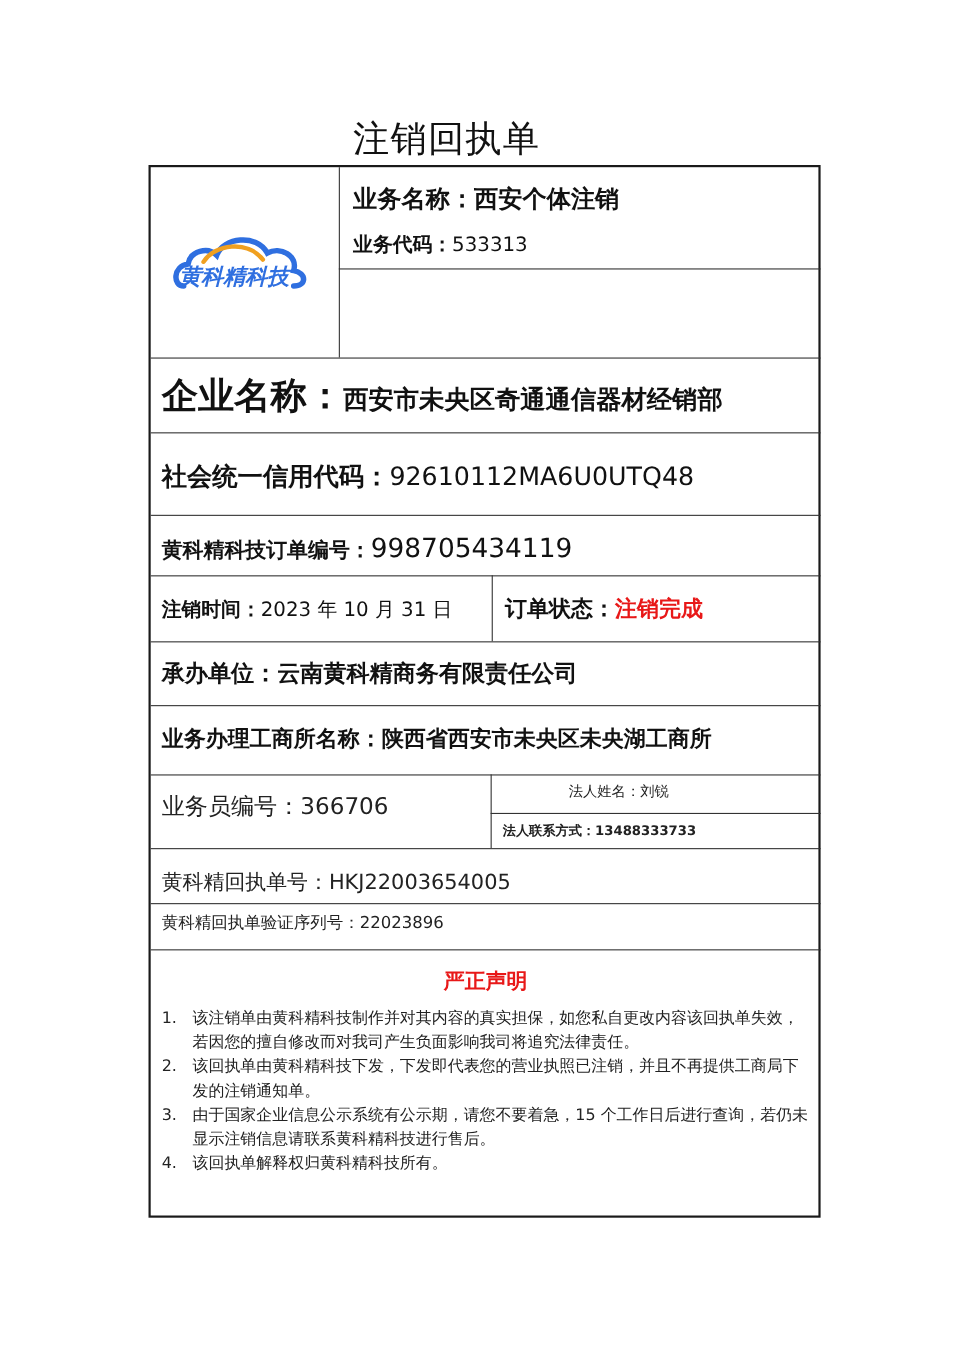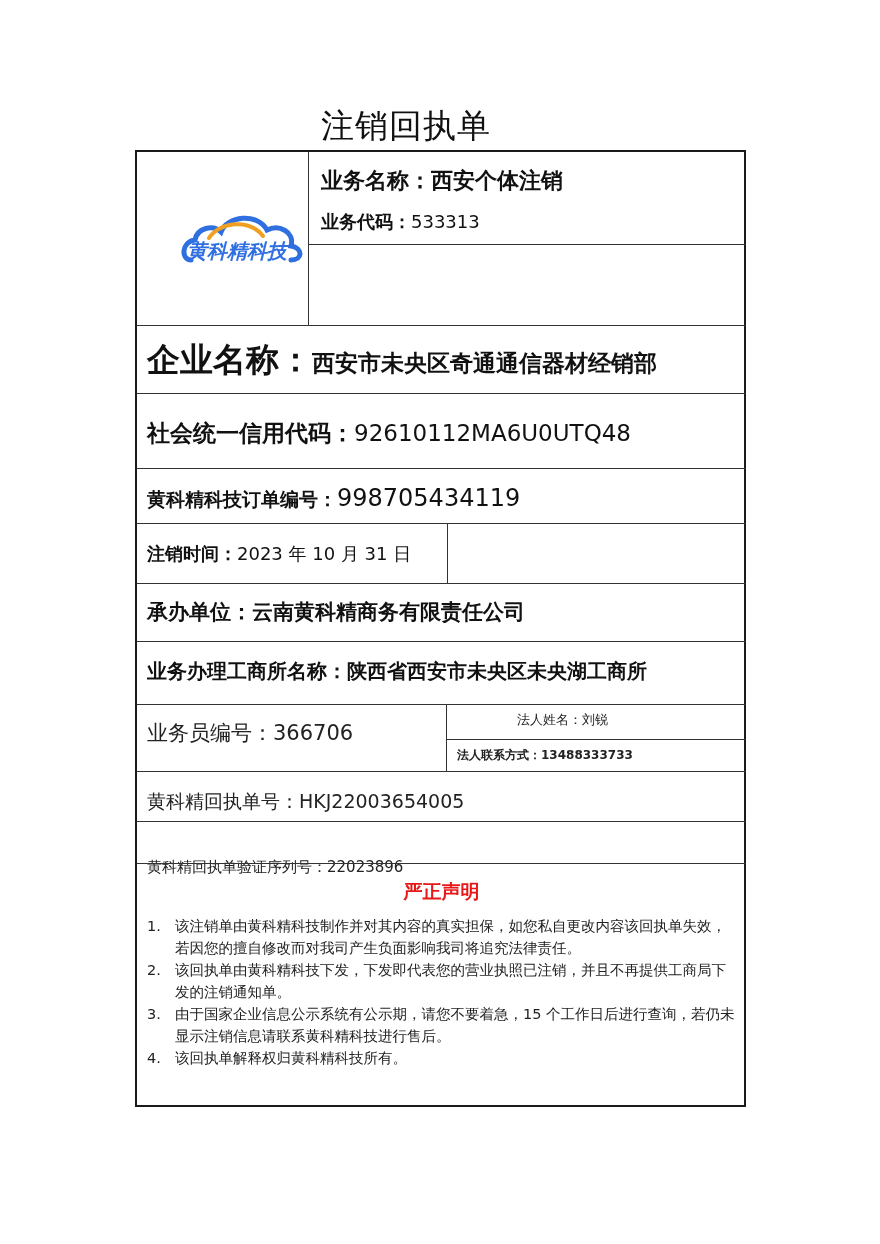--- a/index.html
+++ b/index.html
@@ -20,21 +20,21 @@
     .notice-list li { position: relative; padding-left: 28px; }
     .notice-list .num { position: absolute; left: 0; top: 0; }
   </style>
 </head>
 <body>
 
 <div class="doc-title">注销回执单</div>
 
 <div class="frame">
 
-  <div style="position:absolute;left:0;top:0;width:184px;height:173px;margin-left:24px;">
+  <div style="position:absolute;left:0;top:0;width:184px;height:173px;">
     <svg style="position:absolute;left:18px;top:56px;" width="140" height="60" viewBox="0 0 140 60">
       <path d="M12 52 C2 52 2 34 16 32 C18 20 34 16 42 24 C48 8 78 4 88 22 C100 16 116 24 112 38 C124 40 124 52 112 52" fill="none" stroke="#2f6fe0" stroke-width="5" stroke-linecap="round"></path>
       <path d="M30 30 C40 14 70 10 84 28" fill="none" stroke="#f0a020" stroke-width="4" stroke-linecap="round"></path>
     </svg>
     <div class="logo-text" style="top:86px;left:26px;">黄科精科技</div>
   </div>
 
   <div class="vline" style="left:171px;top:0;height:173px;"></div>
 
   <div class="txt b" style="left:184px;top:14px;font-size:22px;">
@@ -58,20 +58,23 @@
   <div class="hline" style="left:0;top:316px;width:609px;"></div>
   <div class="txt" style="left:10px;top:332px;">
     <span class="b" style="font-size:19px;">黄科精科技订单编号：</span><span style="font-size:24px;">998705434119</span>
   </div>
 
   <div class="hline" style="left:0;top:371px;width:609px;"></div>
   <div class="vline" style="left:310px;top:371px;height:60px;"></div>
   <div class="txt b" style="left:10px;top:390px;font-size:18px;">
     <span>注销时间：</span><span style="font-weight:normal;">2023 年 10 月 31 日</span>
   </div>
+  <div class="txt b" style="left:322px;top:388px;font-size:20px;">
+    <span>订单状态：</span><span class="red">注销完成</span>
+  </div>
 
   <div class="hline" style="left:0;top:431px;width:609px;"></div>
   <div class="txt b" style="left:10px;top:446px;font-size:21px;">
     <span>承办单位：</span><span>云南黄科精商务有限责任公司</span>
   </div>
 
   <div class="hline" style="left:0;top:489px;width:609px;"></div>
   <div class="txt b" style="left:10px;top:506px;font-size:20px;">
     <span>业务办理工商所名称：</span><span>陕西省西安市未央区未央湖工商所</span>
   </div>
@@ -88,21 +91,21 @@
   <div class="txt" style="left:320px;top:595px;font-size:12px;color:#222;font-weight:bold;">
     <span>法人联系方式：</span><span>13488333733</span>
   </div>
 
   <div class="hline" style="left:0;top:619px;width:609px;"></div>
   <div class="txt" style="left:10px;top:637px;font-size:19px;color:#222;">
     <span>黄科精回执单号：</span><span>HKJ22003654005</span>
   </div>
 
   <div class="hline" style="left:0;top:669px;width:609px;"></div>
-  <div class="txt" style="left:10px;top:678px;font-size:15px;color:#222;margin-top:28px;">
+  <div class="txt" style="left:10px;top:678px;font-size:15px;color:#222;">
     <span>黄科精回执单验证序列号：</span><span>22023896</span>
   </div>
 
   <div class="hline" style="left:0;top:711px;width:609px;"></div>
   <div style="position:absolute;left:0;top:711px;width:609px;height:176px;">
     <div class="txt b red" style="left:0;width:609px;text-align:center;top:16px;font-size:19px;">严正声明</div>
     <ul class="notice-list">
       <li><span class="num">1.</span><span>该注销单由黄科精科技制作并对其内容的真实担保，如您私自更改内容该回执单失效，若因您的擅自修改而对我司产生负面影响我司将追究法律责任。</span></li>
       <li><span class="num">2.</span><span>该回执单由黄科精科技下发，下发即代表您的营业执照已注销，并且不再提供工商局下发的注销通知单。</span></li>
       <li><span class="num">3.</span><span>由于国家企业信息公示系统有公示期，请您不要着急，15 个工作日后进行查询，若仍未显示注销信息请联系黄科精科技进行售后。</span></li>

